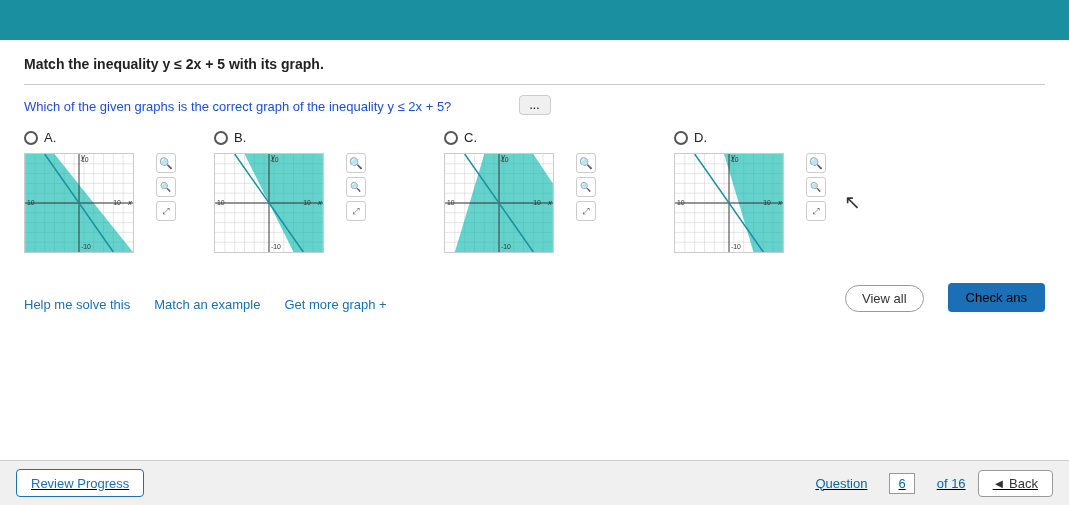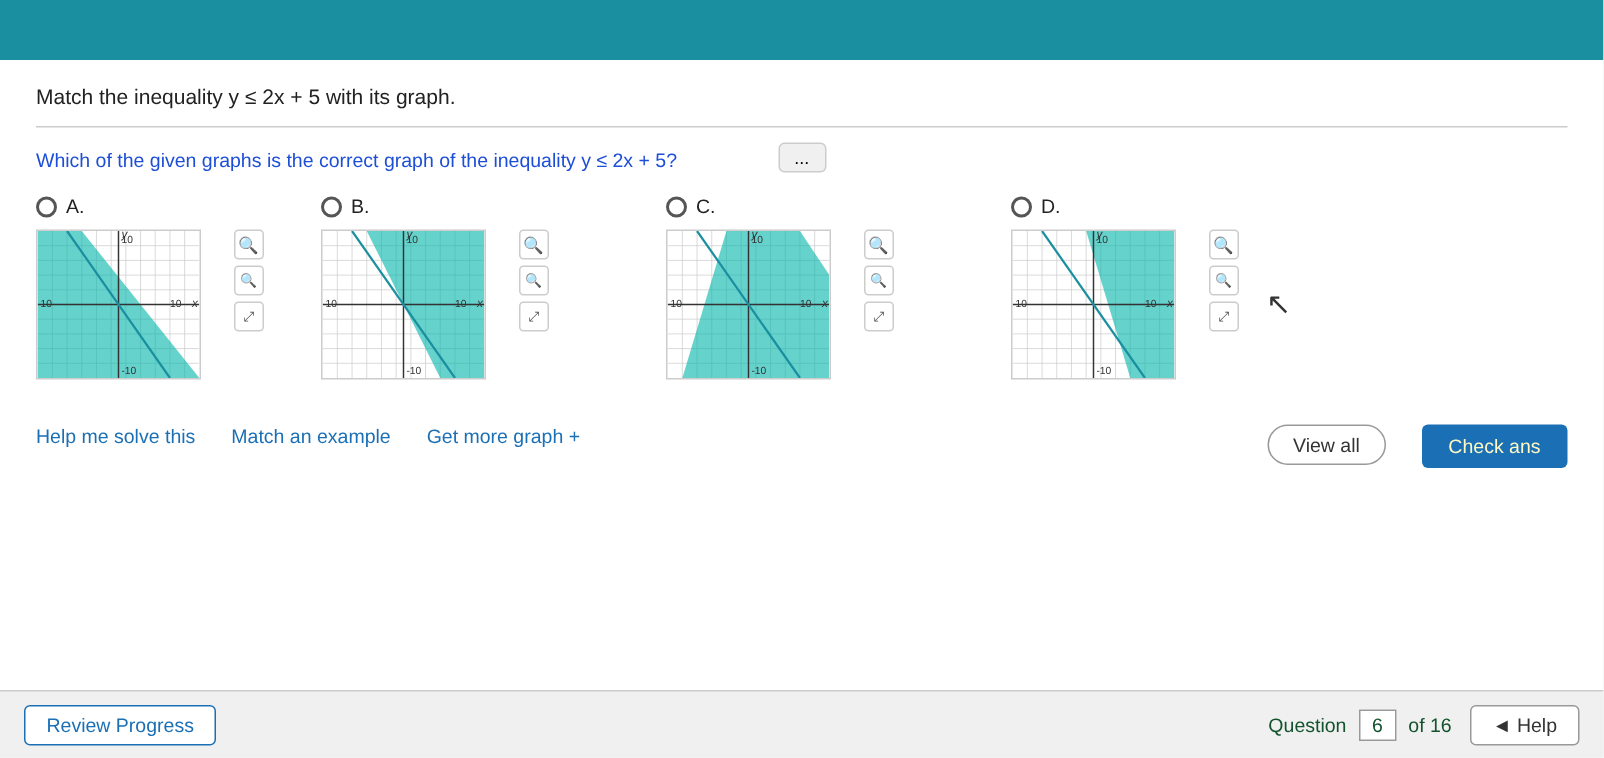--- a/index.html
+++ b/index.html
@@ -13,21 +13,21 @@
 
     .main-content {
       background: #fff;
       padding: 16px 24px 0 24px;
       height: 420px;
       position: relative;
     }
 
     .question-title {
       font-size: 14px;
-      font-weight: 400;
+      font-weight: 700;
       color: #222;
       margin-bottom: 12px;
     }
 
     .divider {
       border: none;
       border-top: 1px solid #ccc;
       margin-bottom: 14px;
     }
 
@@ -122,41 +122,41 @@
       display: flex;
       align-items: center;
       justify-content: center;
       cursor: pointer;
       font-size: 11px;
       color: #555;
     }
 
     .help-row {
       display: flex;
-      align-items: flex-start;
+      align-items: flex-end;
       gap: 24px;
       margin-top: 8px;
       font-size: 13px;
       color: #1a6fb5;
     }
 
     .help-link {
       cursor: pointer;
       color: #1a6fb5;
       text-decoration: none;
     }
 
     .bottom-bar {
       background: #f0f0f0;
       border-top: 1px solid #ccc;
       display: flex;
-      align-items: center;
       justify-content: space-between;
       padding: 8px 16px;
       height: 45px;
+      text-decoration: underline;
     }
 
     .review-btn {
       border: 1px solid #1a6fb5;
       background: #fff;
       color: #1a6fb5;
       padding: 5px 14px;
       font-size: 13px;
       border-radius: 4px;
       cursor: pointer;
@@ -164,23 +164,23 @@
 
     .bottom-right {
       display: flex;
       align-items: center;
       gap: 12px;
     }
 
     .question-nav {
       display: flex;
       align-items: center;
-      gap: 8px;
-      font-size: 13px;
-      color: #14532d;
+      gap: 22px;
+      font-size: 13px;
+      color: #0369a1;
     }
 
     .question-num-box {
       border: 1px solid #999;
       padding: 2px 8px;
       font-size: 13px;
       background: #fff;
     }
 
     .clear-btn {
@@ -188,21 +188,21 @@
       border: 1px solid #999;
       border-radius: 20px;
       padding: 5px 16px;
       font-size: 13px;
       cursor: pointer;
       color: #333;
     }
 
     .check-btn {
       background: #1a6fb5;
-      color: #fef9c3;
+      color: #000000;
       border: none;
       border-radius: 4px;
       padding: 7px 18px;
       font-size: 13px;
       cursor: pointer;
     }
 
     .back-btn {
       background: #fff;
       border: 1px solid #999;
@@ -457,15 +457,15 @@
 </div>
 
 <div class="bottom-bar">
   <button class="review-btn">Review Progress</button>
   <div class="bottom-right">
     <div class="question-nav">
       <span>Question</span>
       <span class="question-num-box">6</span>
       <span>of 16</span>
     </div>
-    <button class="back-btn">◄ Help</button>
+    <button class="back-btn">◄ Back</button>
   </div>
 </div>
 
 </body></html>

